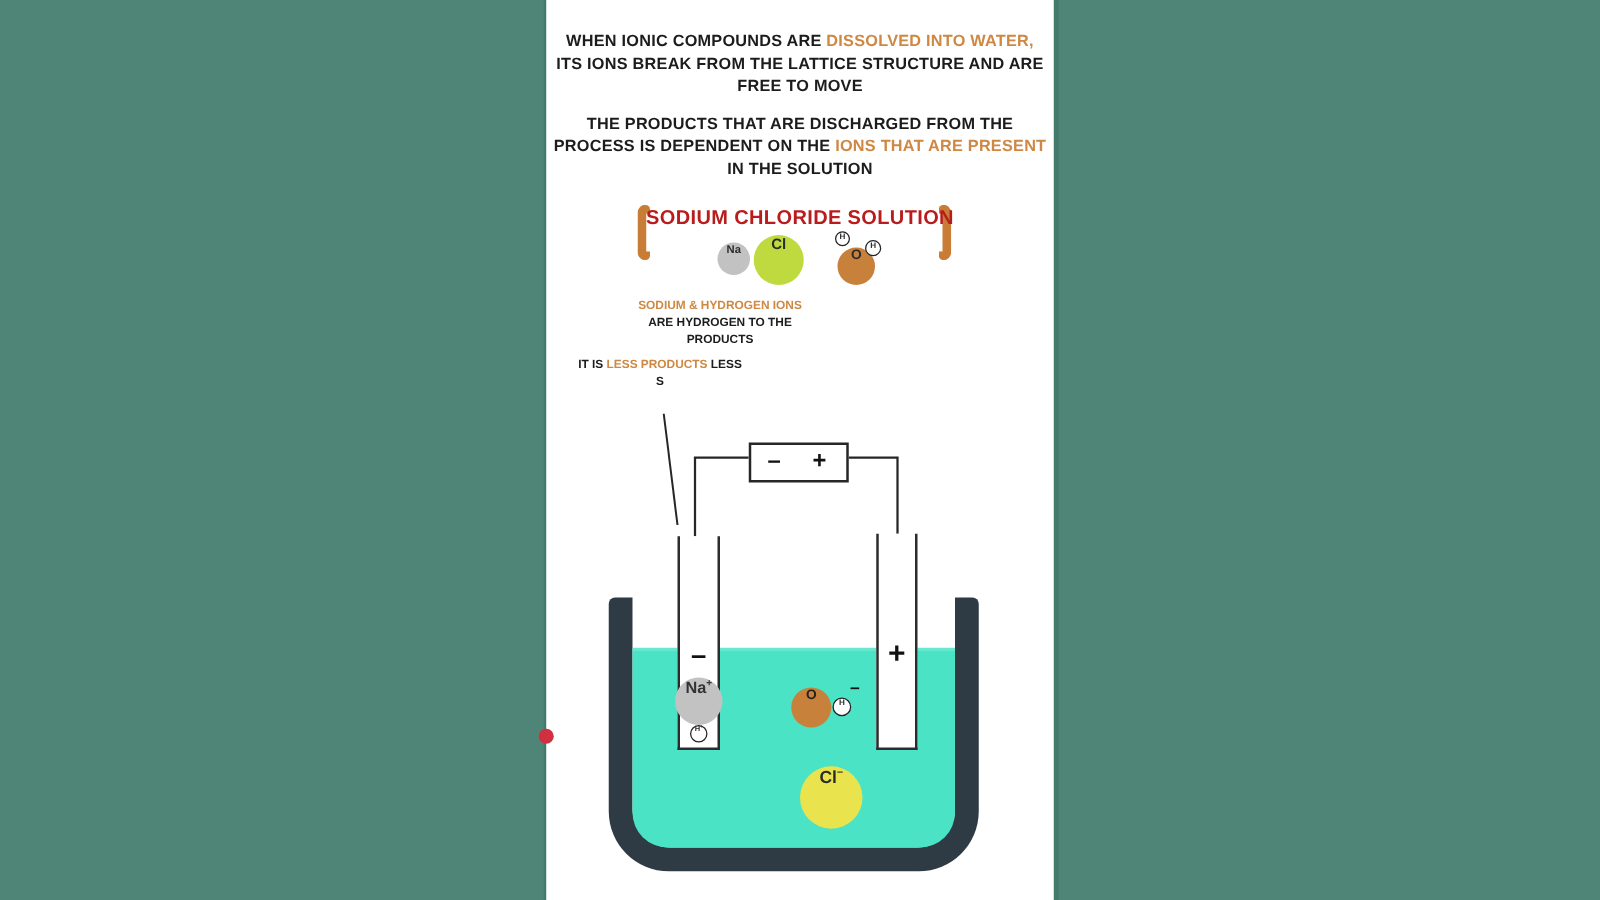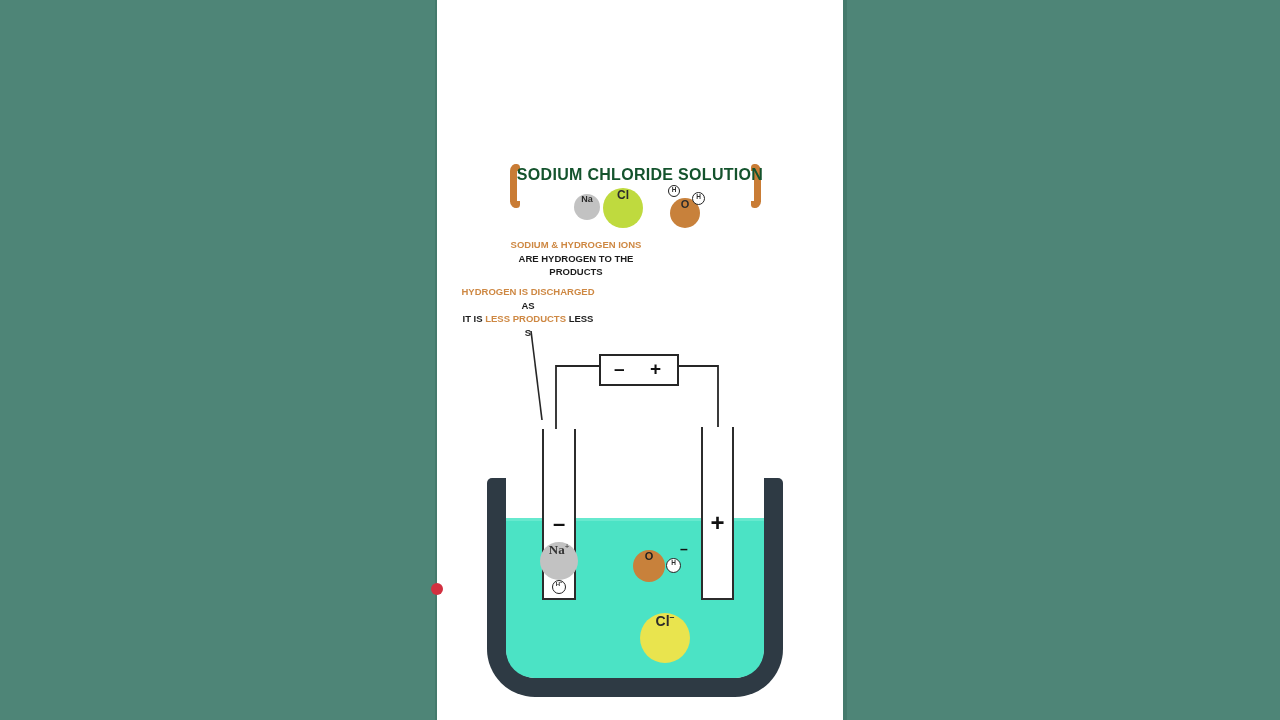--- a/index.html
+++ b/index.html
@@ -15,21 +15,21 @@
   .line { white-space:pre-wrap; }
   .intro { position:absolute; left:0; width:100%; text-align:center;
            font-size:13px; font-weight:bold; line-height:18px; color:#1c1c1c; letter-spacing:0.2px; }
   #intro-p1 { top:24px; }
   #intro-p2 { top:90px; }
   .orange { color:#CE8843; }
 
   
   .banner { position:absolute; left:0; top:0; width:406px; height:240px; }
   .banner-title { position:absolute; left:0; right:0; top:166px; text-align:center;
-                  font-size:16px; font-weight:bold; color:#14532d; letter-spacing:0.3px; }
+                  font-size:16px; font-weight:bold; color:#b91c1c; letter-spacing:0.3px; }
   .bracket { position:absolute; top:164px; width:10px; height:44px; border:7px solid #C97C35; } 
   .bracket-l { left:73px;  border-right:none; border-radius:9px 5px 5px 9px; }
   .bracket-r { left:314px; border-left:none;  border-radius:5px 9px 9px 5px; }
 
   .circle { position:absolute; border-radius:50%; display:flex; align-items:flex-start; justify-content:center;
             font-weight:bold; color:#2b2b2b; }
   sup.chg { font-size:0.62em; vertical-align:super; line-height:0; font-weight:bold; }
 
   
   #na-top  { left:137px; top:194px; width:26px; height:26px; background:#C2C2C2; font-size:9px; }
@@ -63,39 +63,49 @@
   
   .beaker { position:absolute; left:50px; top:478px; width:296px; height:219px; background:#2E3A44;
             border-radius:5px 5px 48px 48px; z-index:1; }
   .beaker-inner { position:absolute; left:19px; right:19px; top:-1px; bottom:19px;
                   background:#ffffff; border-radius:0 0 30px 30px; }
   .solution { position:absolute; left:0; right:0; top:41px; bottom:0;
               background:#4BE3C5; border-top:3px solid #66E9CE; border-radius:0 0 28px 28px; }
 
   
   .ion { z-index:4; }
-  #na-ion { left:103px; top:542px; width:38px; height:38px; background:#C2C2C2; font-size:13px; color:#333;font-family:Liberation Serif, serif; }
+  #na-ion { left:103px; top:542px; width:38px; height:38px; background:#C2C2C2; font-size:13px; color:#333; }
   #h-ion  { left:115px; top:580px; width:14px; height:14px; background:#fff; border:1.2px solid #222; font-size:6px; }
   #oh-o   { left:196px; top:550px; width:32px; height:32px; background:#C8813B; font-size:11px; color:#222; }
   #oh-h   { left:229px; top:558px; width:15px; height:15px; background:#fff; border:1.2px solid #222; font-size:6.5px; }
   #oh-minus { position:absolute; left:243px; top:541px; font-size:14px; font-weight:bold; color:#111; z-index:4; }
   #cl-ion { left:203px; top:613px; width:50px; height:50px; background:#E9E44E; font-size:14px; }
 
   #red-dot { position:absolute; left:431px; top:583px; width:12px; height:12px;
              border-radius:50%; background:#D23040; z-index:6; }
 </style>
 </head>
 <body>
 
 <div id="edge-left" class="edge-strip"></div>
 <div id="edge-right" class="edge-strip"></div>
 
 <div class="panel">
 
+  <div id="intro-p1" class="intro">
+    <div class="line"><span>WHEN IONIC COMPOUNDS ARE </span><span class="orange">DISSOLVED INTO WATER,</span></div>
+    <div class="line">ITS IONS BREAK FROM THE LATTICE STRUCTURE AND ARE</div>
+    <div class="line">FREE TO MOVE</div>
+  </div>
 
+  <div id="intro-p2" class="intro">
+    <div class="line">THE PRODUCTS THAT ARE DISCHARGED FROM THE</div>
+    <div class="line"><span>PROCESS IS DEPENDENT ON THE </span><span class="orange">IONS THAT ARE PRESENT</span></div>
+    <div class="line">IN THE SOLUTION</div>
+  </div>
 
   <div class="banner">
     <div class="bracket bracket-l"></div>
     <div class="bracket bracket-r"></div>
     <div class="banner-title">SODIUM CHLORIDE SOLUTION</div>
     <div id="na-top" class="circle">
         <span>Na</span>
       </div>
     <div id="cl-top" class="circle">
         <span>Cl</span>
@@ -111,21 +121,20 @@
       </div>
   </div>
 
   <div id="cathode-note" class="note">
     <div class="line orange">SODIUM &amp; HYDROGEN IONS</div>
     <div class="line">ARE HYDROGEN TO THE</div>
     <div class="line">PRODUCTS</div>
   </div>
 
   <div id="discharge-note" class="note">
-    <div class="line"><span class="orange">HYDROGEN IS DISCHARGED</span><span> AS</span></div>
     <div class="line"><span>IT IS </span><span class="orange">LESS PRODUCTS</span><span> LESS</span></div>
     <div class="line">S</div>
   </div>
 
   <svg id="wires" viewBox="0 0 406 720">
     <line x1="94" y1="331" x2="105" y2="420" stroke="#262626" stroke-width="1.6"></line>
     <polyline points="119,429 119,366 162,366" fill="none" stroke="#262626" stroke-width="1.8"></polyline>
     <polyline points="242,366 281,366 281,427" fill="none" stroke="#262626" stroke-width="1.8"></polyline>
   </svg>
 

